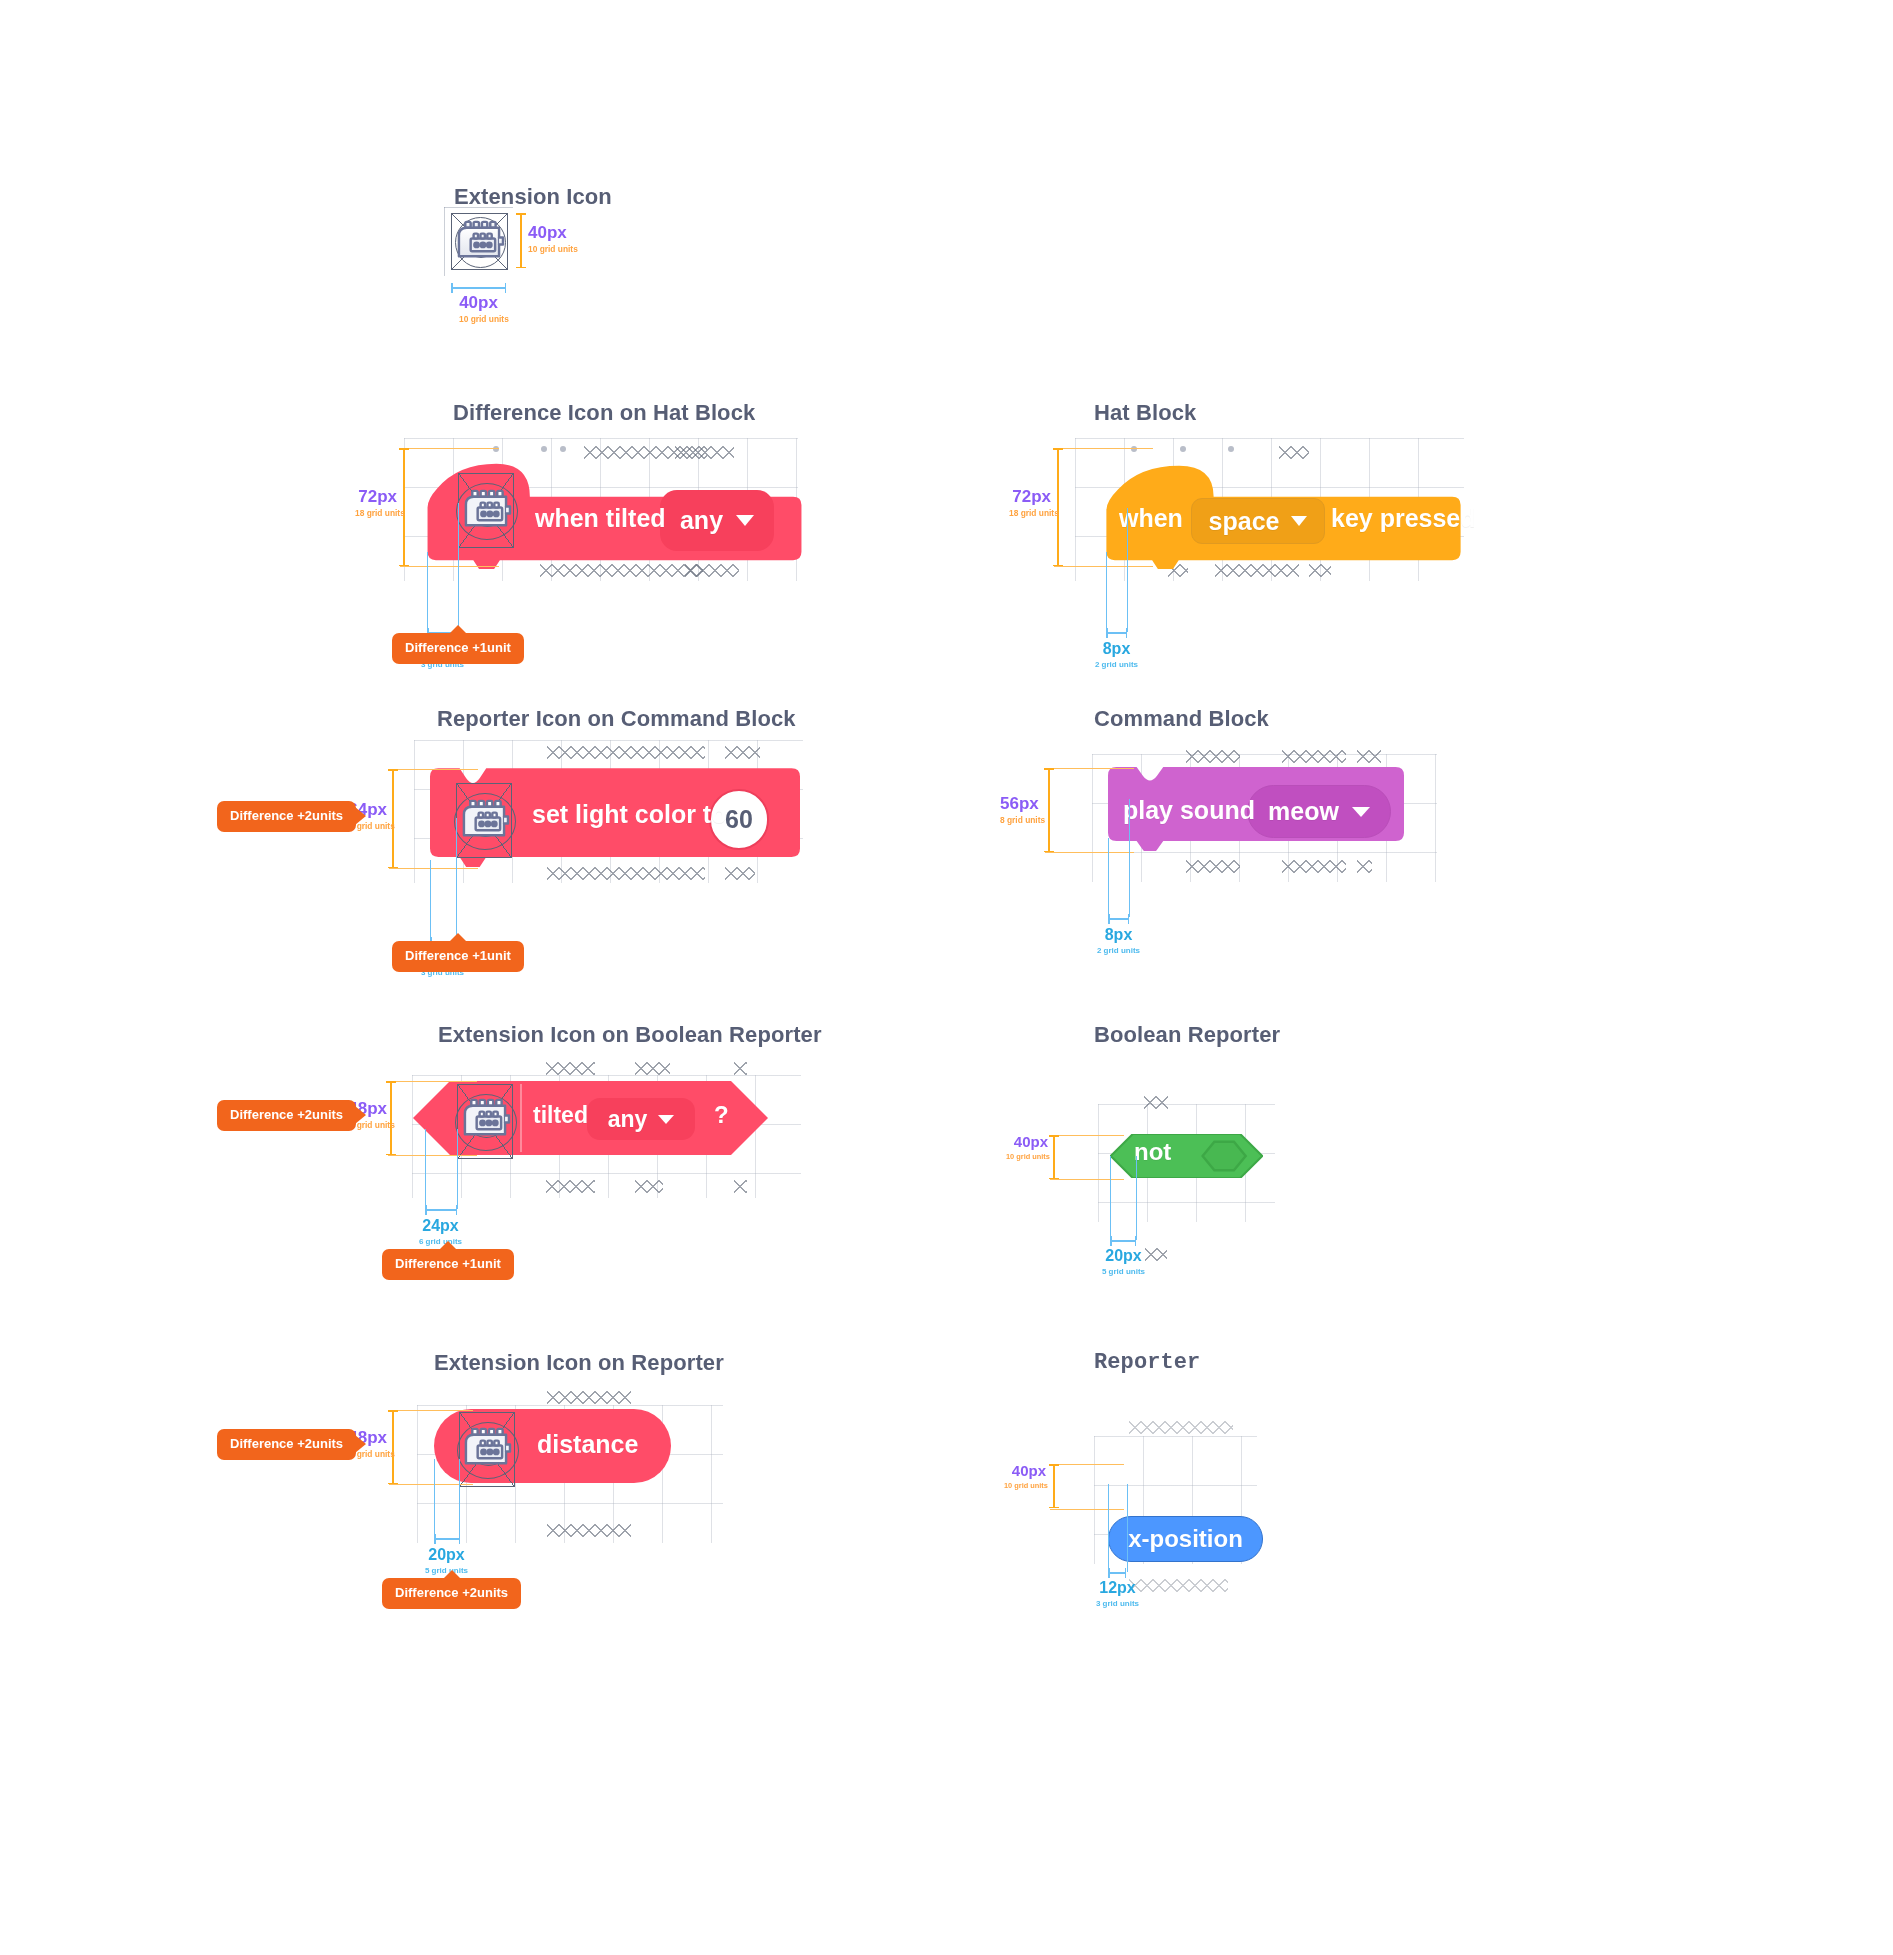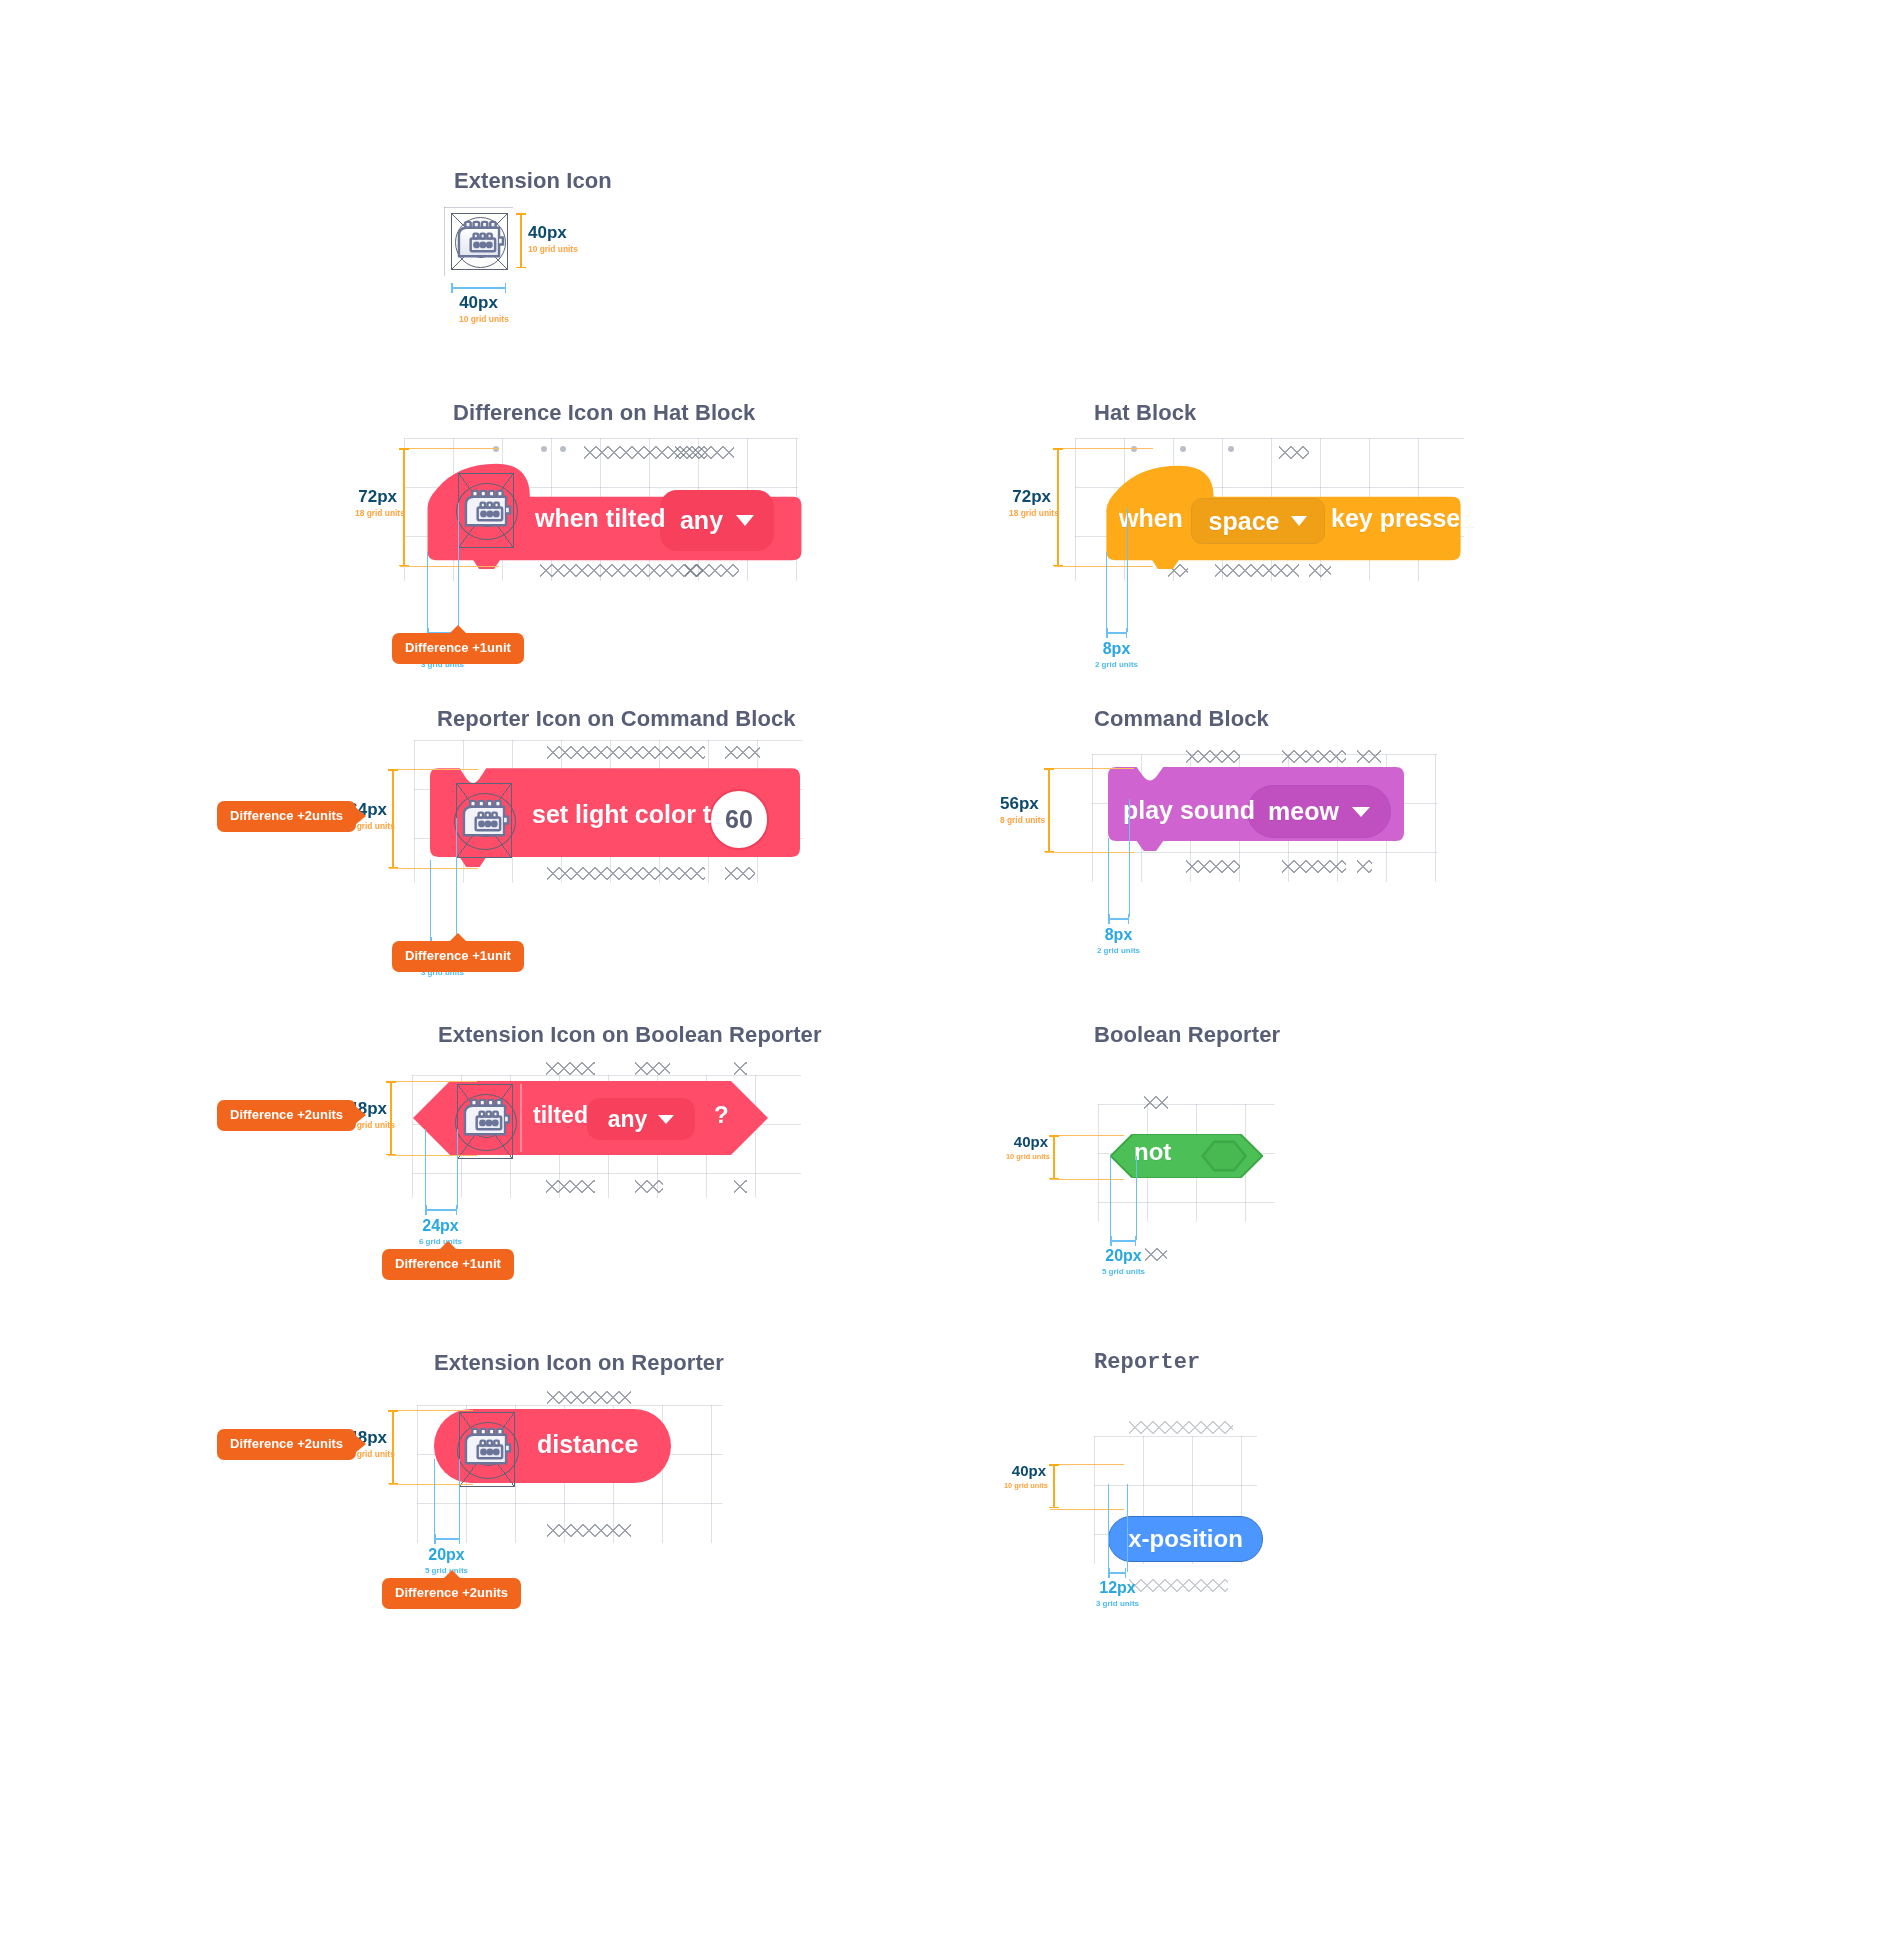--- a/index.html
+++ b/index.html
@@ -38,21 +38,21 @@
 
   
   .dim-v{position:absolute;}
   .dim-v .bar{position:absolute;left:0;top:0;bottom:0;width:1.5px;background:#FFAB19;}
   .dim-v .cap{position:absolute;left:-4.4px;width:10.4px;height:1.5px;background:#FFAB19;}
   .dim-v .cap.t{top:0}.dim-v .cap.b{bottom:0}
   .lead-h{position:absolute;height:1px;background:#FFBE5C;}
   .lead-v{position:absolute;width:1px;background:#6CC0F5;}
 
   .dim-label{position:absolute;white-space:nowrap;}
-  .dim-label .big{font-size:17px;font-weight:bold;color:#0c4a6e;line-height:1;}
+  .dim-label .big{font-size:17px;font-weight:bold;color:#8b5cf6;line-height:1;}
   .dim-label .small{font-size:8.4px;font-weight:bold;color:#FFA340;line-height:1;margin-top:4.4px;}
   .dim-label.blue{text-align:center;}
   .dim-label.blue .big{color:#29A8E0;font-size:16px;}
   .dim-label.blue .small{color:#4FBBEE;font-size:8px;}
 
   .dim-h{position:absolute;height:1.5px;background:#6CC0F5;}
   .dim-h .cap{position:absolute;top:-4.4px;width:1.5px;height:10.4px;background:#6CC0F5;}
   .dim-h .cap.l{left:0}.dim-h .cap.r{right:0}
 
   
@@ -96,21 +96,21 @@
   .sep-line{position:absolute;width:2px;background:#FF4C68;}
 
   
   .gdot{position:absolute;width:6px;height:6px;border-radius:50%;background:#b9bec9;}
 </style>
 </head>
 <body>
 
 <div class="sheet">
 
-  <div class="sec-title" style="left:454px;top:168px;">Extension Icon</div>
+  <div class="sec-title" style="left:454px;top:184px;">Extension Icon</div>
 
   <div class="gridpad" style="left:444px;top:207px;width:69px;height:69px;background-size:7px 7px,7px 7px,69px 69px,69px 69px;"></div>
 
   <div class="icon-guide" style="left:451px;top:213px;width:55px;height:55px;">
     <div class="d1"></div>
       <div class="d2"></div>
     <div class="c1" style="left:3px;top:3px;width:49px;height:49px;"></div>
     <div class="c2" style="left:14px;top:14px;width:28px;height:28px;"></div>
   </div>
 

